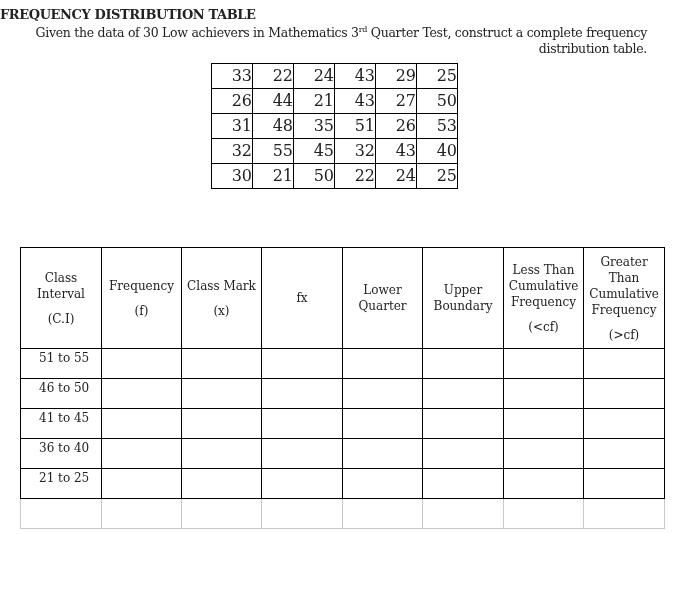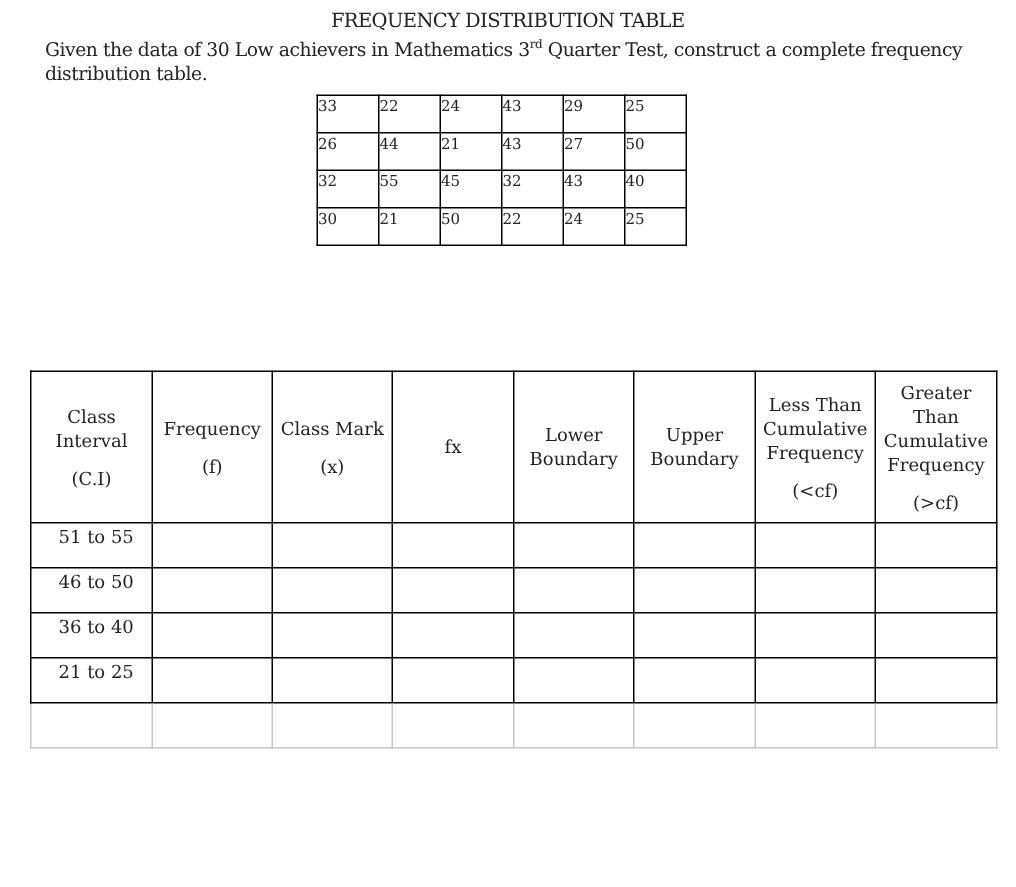--- a/index.html
+++ b/index.html
@@ -1,25 +1,25 @@
 <!DOCTYPE html>
 <html><head>
   <meta charset="utf-8">
   <style>
     html, body { margin:0; padding:0; background:#ffffff; }
     body { width:677px; height:591px; position:relative; overflow:hidden;
       font-family: "DejaVu Serif", "Liberation Serif", serif; color:#222; }
-    .title { position:absolute; top:7px; left:0; width:677px; text-align:center;
-      font-weight:normal; font-size:13px; letter-spacing:-0.4px; }
-    .subtitle { position:absolute; top:22px; left:30px; width:617px; text-align:left;
+    .title { position:absolute; top:7px; left:0; width:677px; 
+      font-weight:bold; font-size:13px; letter-spacing:-0.4px; }
+    .subtitle { position:absolute; top:22px; left:30px; width:617px; text-align:right;
       font-size:12.5px; line-height:16px; letter-spacing:-0.3px; }
     .subtitle sup { font-size:8px; }
     table.data { position:absolute; top:63px; left:211px; border-collapse:collapse; }
-    table.data td { width:41px; height:25px; border:1px solid #000; text-align:left;
-      vertical-align:top; font-size:10px; padding:2px 0 0 0; box-sizing:border-box;margin-top:38px; }
+    table.data td { width:41px; height:25px; border:1px solid #000; text-align:right;
+      vertical-align:top; font-size:16px; padding:2px 0 0 0; box-sizing:border-box;margin-top:38px; }
     table.fdt { position:absolute; top:247px; left:20px; border-collapse:collapse; table-layout:fixed; width:645px; }
     table.fdt th, table.fdt td { border:1px solid #000; box-sizing:border-box; }
     table.fdt th { height:101px; font-weight:normal; font-size:12px; text-align:center;
       vertical-align:middle; line-height:16px; padding:0 2px; }
     table.fdt th .sub { display:block; margin-top:9px; }
     table.fdt td { height:30px; font-size:12px; vertical-align:top; padding:2px 0 0 0; }
     table.fdt td.ci { padding-left:18px; }
     table.fdt tr.ghost td { border:1px solid #c8c8c8; border-top:1px solid #000; }
   </style>
 </head>
@@ -38,20 +38,28 @@
         <td>29</td>
         <td>25</td>
       </tr>
       <tr>
         <td>26</td>
         <td>44</td>
         <td>21</td>
         <td>43</td>
         <td>27</td>
         <td>50</td>
+      </tr>
+      <tr>
+        <td>31</td>
+        <td>48</td>
+        <td>35</td>
+        <td>51</td>
+        <td>26</td>
+        <td>53</td>
       </tr>
       <tr>
         <td>32</td>
         <td>55</td>
         <td>45</td>
         <td>32</td>
         <td>43</td>
         <td>40</td>
       </tr>
       <tr>
@@ -75,39 +83,49 @@
       <col style="width:81px">
       <col style="width:80px">
       <col style="width:81px">
   </colgroup>
   <thead>
       <tr id="fdt-head">
         <th><span>Class Interval</span><span class="sub">(C.I)</span></th>
         <th><span>Frequency</span><span class="sub">(f)</span></th>
         <th><span>Class Mark</span><span class="sub">(x)</span></th>
         <th><span>fx</span></th>
-        <th><span>Lower Boundary</span></th>
+        <th><span>Lower Quarter</span></th>
         <th><span>Upper Boundary</span></th>
         <th><span>Less Than Cumulative Frequency</span><span class="sub">(&lt;cf)</span></th>
         <th><span>Greater Than Cumulative Frequency</span><span class="sub">(&gt;cf)</span></th>
       </tr>
     </thead>
   <tbody id="fdt-body">
       <tr>
         <td class="ci">51 to 55</td>
         <td></td>
         <td></td>
         <td></td>
         <td></td>
         <td></td>
         <td></td>
         <td></td>
       </tr>
       <tr>
         <td class="ci">46 to 50</td>
+        <td></td>
+        <td></td>
+        <td></td>
+        <td></td>
+        <td></td>
+        <td></td>
+        <td></td>
+      </tr>
+      <tr>
+        <td class="ci">41 to 45</td>
         <td></td>
         <td></td>
         <td></td>
         <td></td>
         <td></td>
         <td></td>
         <td></td>
       </tr>
       <tr>
         <td class="ci">36 to 40</td>

